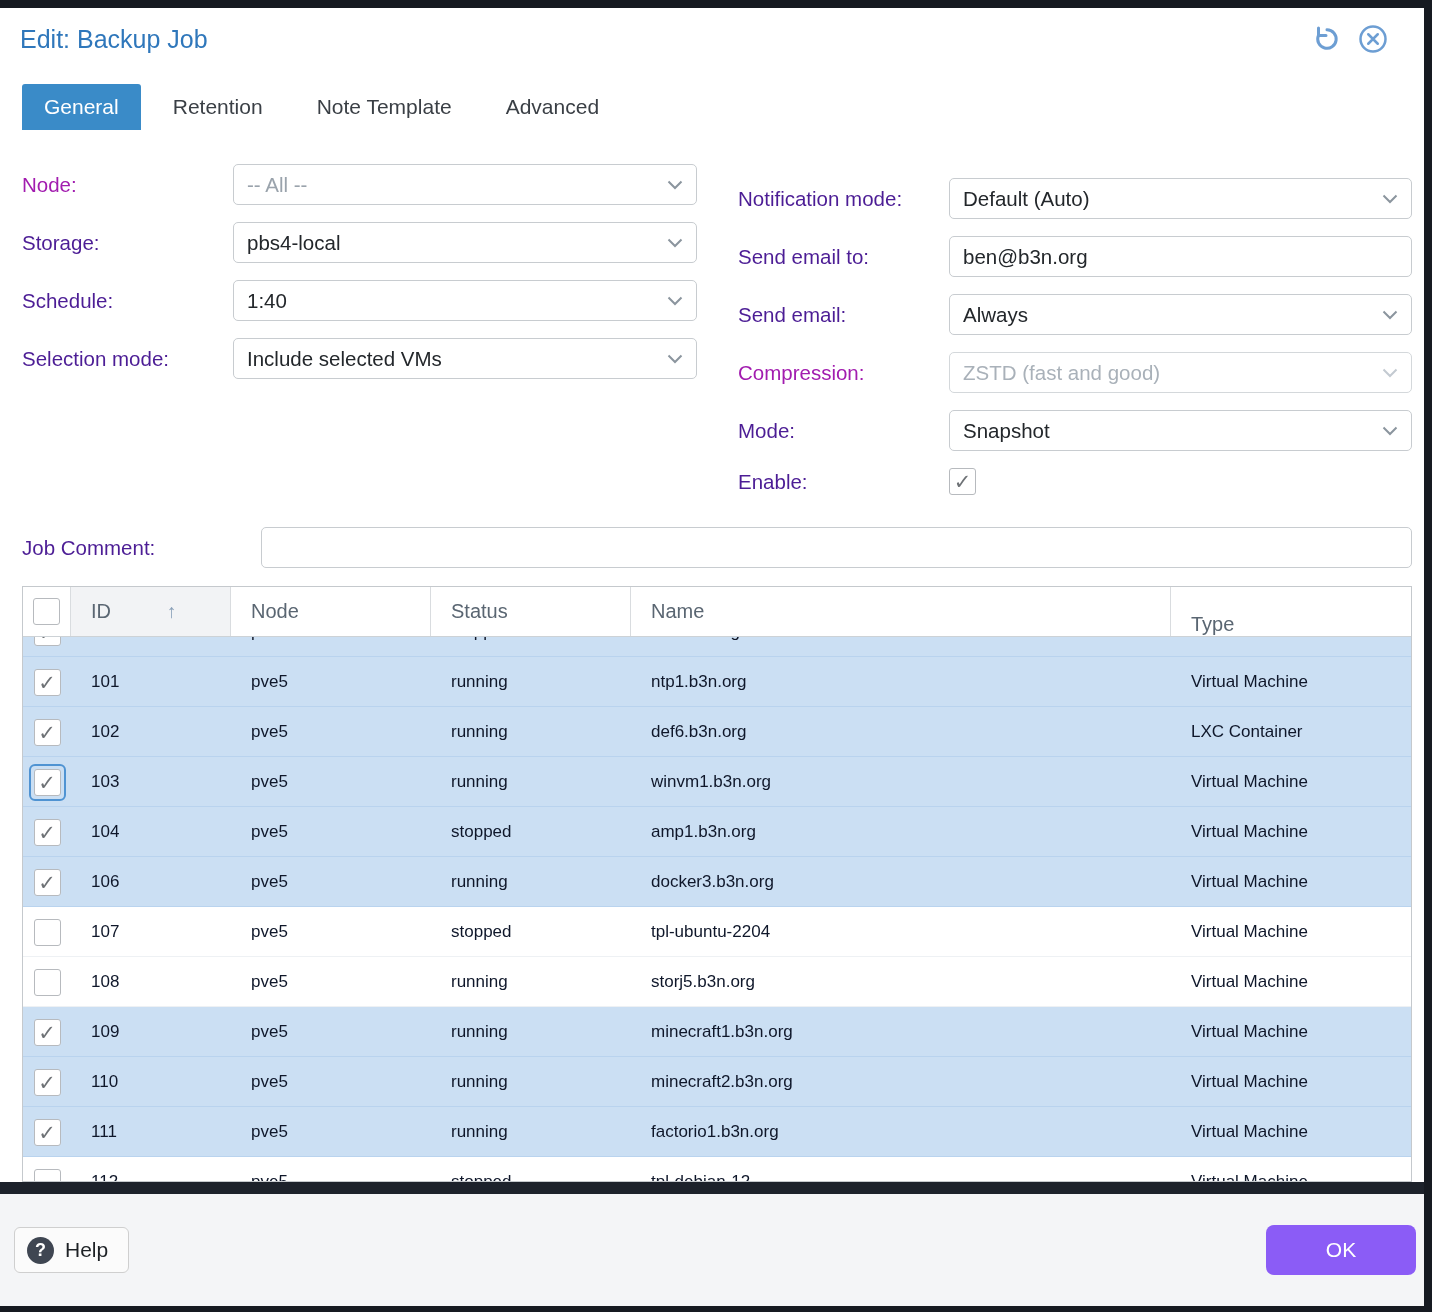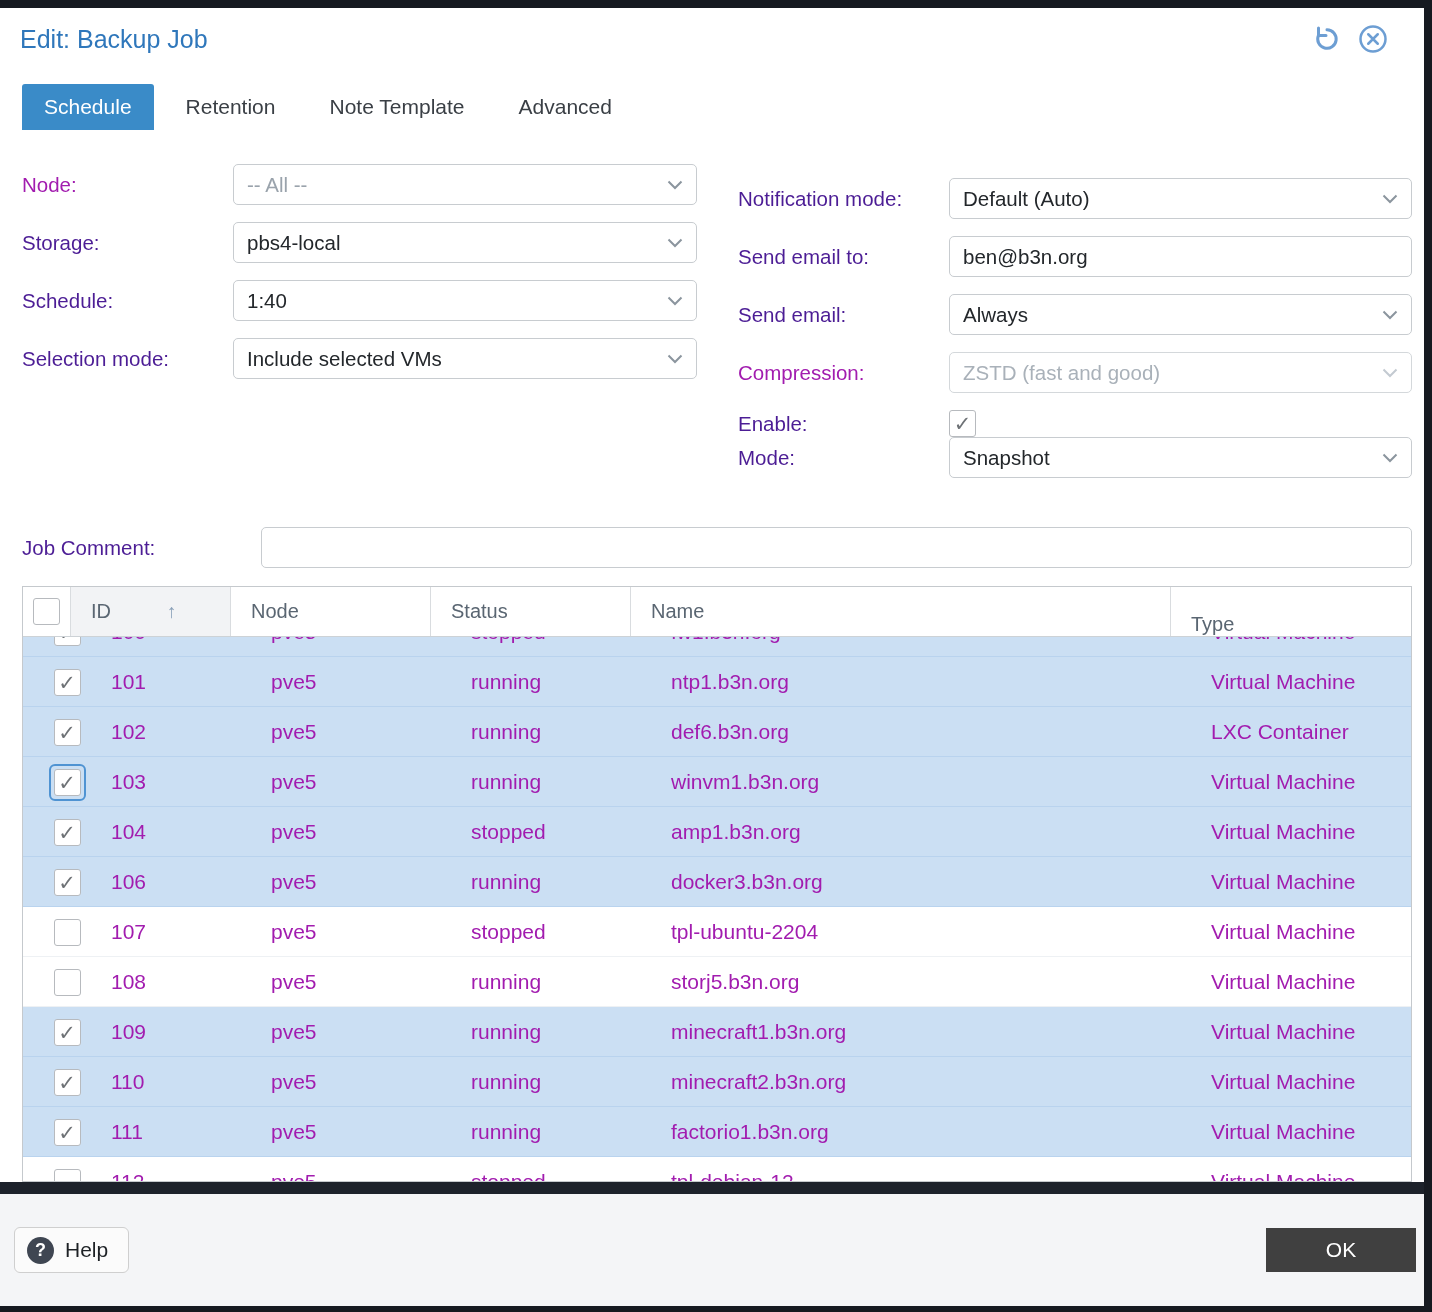--- a/index.html
+++ b/index.html
@@ -108,23 +108,22 @@
   .c-check { width: 48px; flex: none; justify-content: center; padding-left: 0 !important; }
   .c-id { width: 160px; flex: none; gap: 48px; }
   .c-node { width: 200px; flex: none; }
   .c-status { width: 200px; flex: none; }
   .c-name { width: 540px; flex: none; }
   .c-type { flex: 1; }
   .tbody { height: 544px; overflow: hidden; background: #fff; }
   .trow {
     display: flex; height: 50px; overflow: hidden;
     border-bottom: 1px solid #eef1f4;
-    font-size: 21px; color: #a21caf;
+    font-size: 17px; color: #0f172a;
     cursor: pointer;
-    padding-left: 20px;
   }
   .trow.sel { background: #cbdff3; border-bottom-color: #b9d3ee; }
   .tcell { display: flex; align-items: center; height: 50px; padding-left: 20px; }
   .tcell.c-check { padding-left: 0; }
   .trow.clip-top { height: 20px; }
   .trow.clip-top .tcell { margin-top: -30px; }
   .trow.clip-bottom { height: 24px; border-bottom: none; }
 
   
   .cut-band { height: 12px; background: #1d222b; flex: none; }
@@ -141,23 +140,23 @@
     font-family: inherit; font-size: 21px; color: #1d2125;
     cursor: pointer; height: 46px;
   }
   .qicon {
     width: 27px; height: 27px; border-radius: 50%;
     background: #3f4652; color: #fff;
     display: inline-flex; align-items: center; justify-content: center;
     font-size: 18px; font-weight: bold;
   }
   .btn-ok {
-    width: 150px; height: 44px;
-    background: #404040; color: #fff;
-    border: 1px solid #3widthpx; border: none; border-radius: 0;
+    width: 150px; height: 50px;
+    background: #8b5cf6; color: #fff;
+    border: 1px solid #3widthpx; border: none; border-radius: 8px;
     font-family: inherit; font-size: 21px;
     cursor: pointer;
   }
 </style>
 </head>
 <body>
 
 <div class="dialog">
 
   <div class="titlebar">
@@ -172,21 +171,21 @@
       <span class="tool">
         <svg width="30" height="30" viewBox="0 0 24 24">
             <circle cx="12" cy="12" r="10" fill="none" stroke="#6d9ed3" stroke-width="2"></circle>
             <path d="M8.2 8.2l7.6 7.6M15.8 8.2l-7.6 7.6" stroke="#6d9ed3" stroke-width="2" stroke-linecap="round"></path>
           </svg>
       </span>
     </span>
   </div>
 
   <div class="tabstrip">
-    <div class="tab active">Schedule</div>
+    <div class="tab active">General</div>
     <div class="tab">Retention</div>
     <div class="tab">Note Template</div>
     <div class="tab">Advanced</div>
   </div>
 
   <div class="formarea">
     <div class="col-left">
 
       <div class="frow">
         <label class="flabel dim">Node:</label>
@@ -273,35 +272,35 @@
         <div class="field combo disabled">
           <span class="combo-value">ZSTD (fast and good)</span>
           <span class="chevron">
               <svg width="16" height="10" viewBox="0 0 16 10">
                 <path d="M1.5 1.5 L8 8 L14.5 1.5" fill="none" stroke="currentColor" stroke-width="2"></path>
               </svg>
             </span>
         </div>
       </div>
 
+      <div class="frow">
+        <label class="flabel">Mode:</label>
+        <div class="field combo">
+          <span class="combo-value">Snapshot</span>
+          <span class="chevron">
+              <svg width="16" height="10" viewBox="0 0 16 10">
+                <path d="M1.5 1.5 L8 8 L14.5 1.5" fill="none" stroke="currentColor" stroke-width="2"></path>
+              </svg>
+            </span>
+        </div>
+      </div>
+
       <div class="frow" style="margin-bottom:0;">
         <label class="flabel">Enable:</label>
         <span class="cb checked"></span>
-      </div>
-
-      <div class="frow">
-        <label class="flabel">Mode:</label>
-        <div class="field combo">
-          <span class="combo-value">Snapshot</span>
-          <span class="chevron">
-              <svg width="16" height="10" viewBox="0 0 16 10">
-                <path d="M1.5 1.5 L8 8 L14.5 1.5" fill="none" stroke="currentColor" stroke-width="2"></path>
-              </svg>
-            </span>
-        </div>
       </div>
 
     </div>
   </div>
 
   <div class="comment-row">
     <label class="flabel">Job Comment:</label>
     <input class="field" type="text" value="" style="">
   </div>
 

